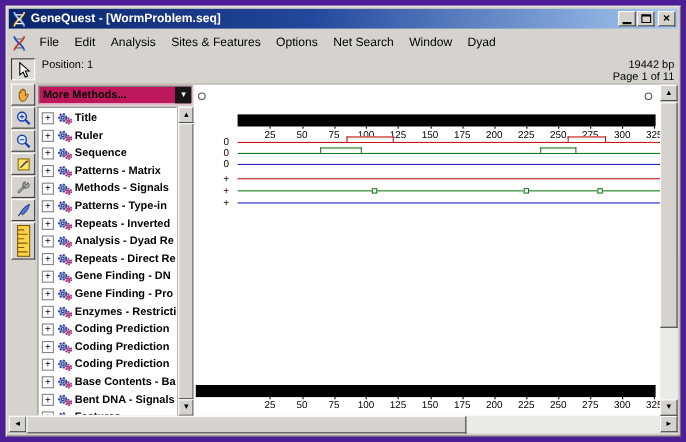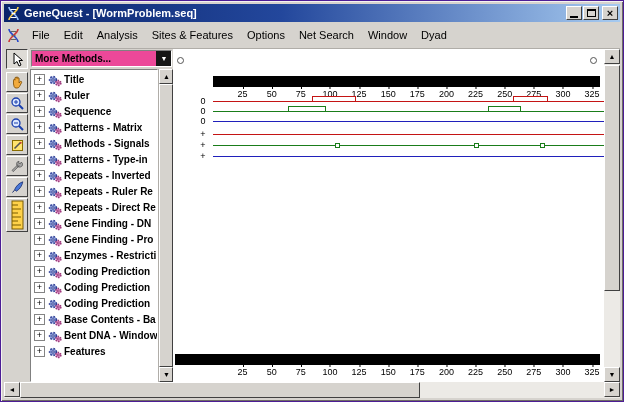--- a/index.html
+++ b/index.html
@@ -1,19 +1,19 @@
 <!DOCTYPE html>
 <html><head>
 <meta charset="utf-8">
 <style>
   html,body{margin:0;padding:0;background:#ffffff;}
   *{box-sizing:border-box;}
   .window{
     width:624px;height:402px;background:#d6d3ce;
-    border:1px solid #4c1d95;
+    border:5px solid #4c1d95;
     box-shadow:inset 1px 1px 0 #f4f3f1, inset -1px -1px 0 #6e6a66;
     padding:3px;display:flex;flex-direction:column;
     font-family:"Liberation Sans",sans-serif;color:#000;
     position:relative;overflow:hidden;
   }
   
   .titlebar{flex:0 0 18px;background:linear-gradient(90deg,#0a246a 0%,#23479c 45%,#a6caf0 100%);
     display:flex;align-items:center;padding:0 2px;color:#fff;font-size:11px;font-weight:bold;}
   .titlebar .app-icon{width:15px;height:15px;flex:0 0 15px;margin-right:3px;}
   .title-text{flex:1;white-space:nowrap;overflow:hidden;}
@@ -34,21 +34,21 @@
     display:flex;align-items:center;justify-content:center;margin-bottom:1px;}
   .tb-btn.pressed{border-color:#404040 #ffffff #ffffff #404040;background:#dedbd6;}
   .tb-btn.gap{margin-bottom:3px;}
   .tb-btn.tall{height:34px;}
   .right-col{flex:1;display:flex;flex-direction:column;min-width:0;}
   .info-row{flex:0 0 24px;display:flex;justify-content:space-between;font-size:10px;padding:2px 3px 0 4px;}
   .info-right{text-align:right;line-height:11px;}
   .content-row{flex:1;display:flex;min-height:0;border-top:1px solid #b0ada8;}
   
   .methods-panel{flex:0 0 118px;display:flex;flex-direction:column;background:#d6d3ce;}
-  .combo{flex:0 0 17px;margin:1px 1px 2px 1px;display:flex;border:1px solid;border-color:#808080 #ffffff #ffffff #808080;background:#ec4899;}
+  .combo{flex:0 0 17px;margin:1px 1px 2px 1px;display:flex;border:1px solid;border-color:#808080 #ffffff #ffffff #808080;background:#be185d;}
   .combo-text{flex:1;font-size:10px;font-weight:bold;padding:2px 1px 0 3px;white-space:nowrap;overflow:hidden;}
   .combo-btn{flex:0 0 15px;background:#161616;color:#fff;display:flex;align-items:center;justify-content:center;font-size:7px;}
   .tree-wrap{flex:1;display:flex;min-height:0;}
   .tree-box{flex:1;background:#fff;border:1px solid;border-color:#808080 #ffffff #ffffff #808080;overflow:hidden;padding-top:1px;min-width:0;}
   .tree-row{height:16px;display:flex;align-items:center;padding-left:3px;}
   .expander{width:11px;height:11px;flex:0 0 11px;border:1px solid #848484;background:#fff;
     font-size:9px;line-height:9px;text-align:center;color:#000;}
   .gear{flex:0 0 14px;height:12px;margin:0 2px 0 3px;}
   .tree-label{font-size:10px;font-weight:bold;white-space:nowrap;overflow:hidden;}
   
@@ -189,20 +189,27 @@
               <line x1="1" y1="17" x2="10" y2="17"></line>
             <line x1="1" y1="21" x2="7" y2="21"></line>
               <line x1="1" y1="25" x2="10" y2="25"></line>
           </g>
         </svg>
       </span>
     </div>
 
     <div class="right-col">
 
+      <div class="info-row">
+        <span>Position: 1</span>
+        <span class="info-right">
+          <span>19442 bp</span><br>
+          <span>Page 1 of 11</span>
+        </span>
+      </div>
 
       <div class="content-row">
 
         <div class="methods-panel">
           <div class="combo">
             <span class="combo-text">More Methods...</span>
             <span class="combo-btn">
                 <span>▼</span>
               </span>
           </div>
@@ -279,21 +286,21 @@
                   <span class="tree-label">Repeats - Inverted</span>
                 </div>
                 <div class="tree-row">
                   <span class="expander">+</span>
                   <span class="gear"><svg width="14" height="12" viewBox="0 0 14 12">
                       <circle cx="5" cy="5" r="3.4" fill="#8fa0d8" stroke="#2f3f96" stroke-width="1.6" stroke-dasharray="1.6 1.6"></circle>
                       <circle cx="5" cy="5" r="1.2" fill="#fff" stroke="#2f3f96"></circle>
                       <circle cx="10.3" cy="8" r="2.6" fill="#d88fc4" stroke="#962f72" stroke-width="1.4" stroke-dasharray="1.4 1.4"></circle>
                       <circle cx="10.3" cy="8" r="0.9" fill="#fff" stroke="#962f72"></circle>
                     </svg></span>
-                  <span class="tree-label">Repeats - Ruler Re</span>
+                  <span class="tree-label">Analysis - Dyad Re</span>
                 </div>
                 <div class="tree-row">
                   <span class="expander">+</span>
                   <span class="gear"><svg width="14" height="12" viewBox="0 0 14 12">
                       <circle cx="5" cy="5" r="3.4" fill="#8fa0d8" stroke="#2f3f96" stroke-width="1.6" stroke-dasharray="1.6 1.6"></circle>
                       <circle cx="5" cy="5" r="1.2" fill="#fff" stroke="#2f3f96"></circle>
                       <circle cx="10.3" cy="8" r="2.6" fill="#d88fc4" stroke="#962f72" stroke-width="1.4" stroke-dasharray="1.4 1.4"></circle>
                       <circle cx="10.3" cy="8" r="0.9" fill="#fff" stroke="#962f72"></circle>
                     </svg></span>
                   <span class="tree-label">Repeats - Direct Re</span>
@@ -369,21 +376,21 @@
                   <span class="tree-label">Base Contents - Ba</span>
                 </div>
                 <div class="tree-row">
                   <span class="expander">+</span>
                   <span class="gear"><svg width="14" height="12" viewBox="0 0 14 12">
                       <circle cx="5" cy="5" r="3.4" fill="#8fa0d8" stroke="#2f3f96" stroke-width="1.6" stroke-dasharray="1.6 1.6"></circle>
                       <circle cx="5" cy="5" r="1.2" fill="#fff" stroke="#2f3f96"></circle>
                       <circle cx="10.3" cy="8" r="2.6" fill="#d88fc4" stroke="#962f72" stroke-width="1.4" stroke-dasharray="1.4 1.4"></circle>
                       <circle cx="10.3" cy="8" r="0.9" fill="#fff" stroke="#962f72"></circle>
                     </svg></span>
-                  <span class="tree-label">Bent DNA - Window</span>
+                  <span class="tree-label">Bent DNA - Signals</span>
                 </div>
                 <div class="tree-row">
                   <span class="expander">+</span>
                   <span class="gear"><svg width="14" height="12" viewBox="0 0 14 12">
                       <circle cx="5" cy="5" r="3.4" fill="#8fa0d8" stroke="#2f3f96" stroke-width="1.6" stroke-dasharray="1.6 1.6"></circle>
                       <circle cx="5" cy="5" r="1.2" fill="#fff" stroke="#2f3f96"></circle>
                       <circle cx="10.3" cy="8" r="2.6" fill="#d88fc4" stroke="#962f72" stroke-width="1.4" stroke-dasharray="1.4 1.4"></circle>
                       <circle cx="10.3" cy="8" r="0.9" fill="#fff" stroke="#962f72"></circle>
                     </svg></span>
                   <span class="tree-label">Features</span>

